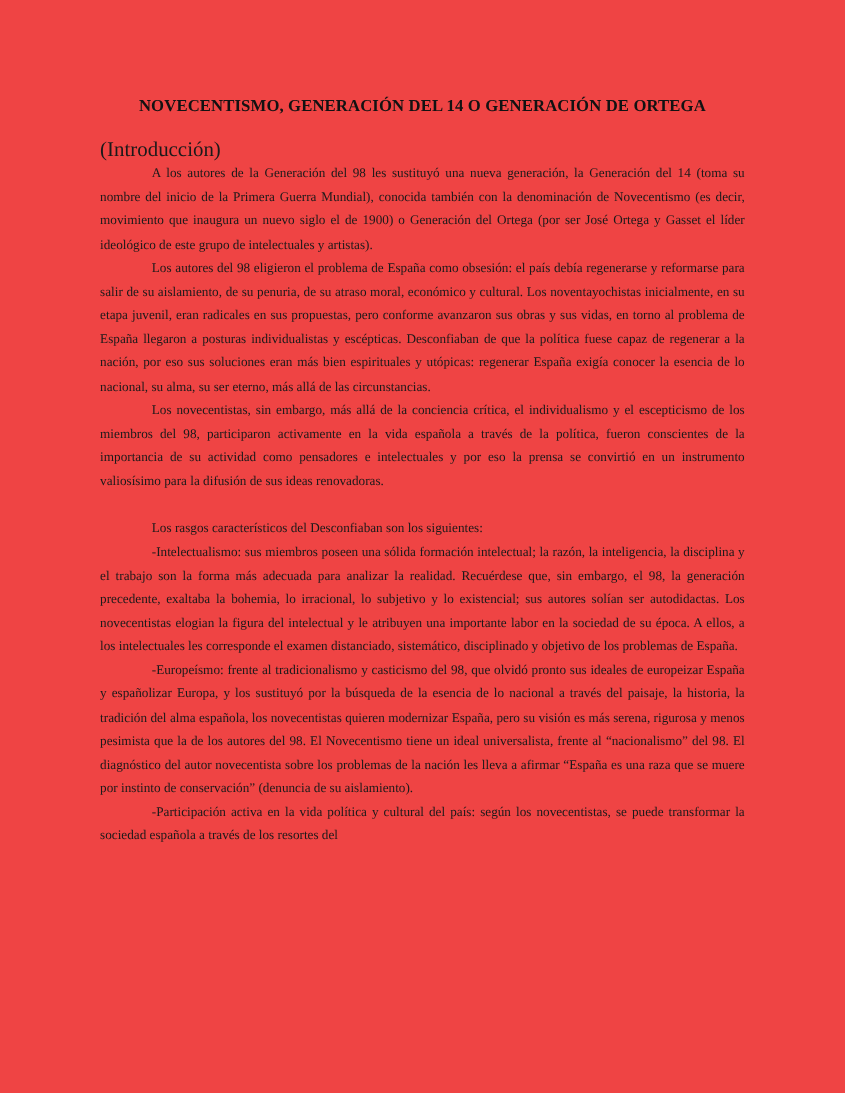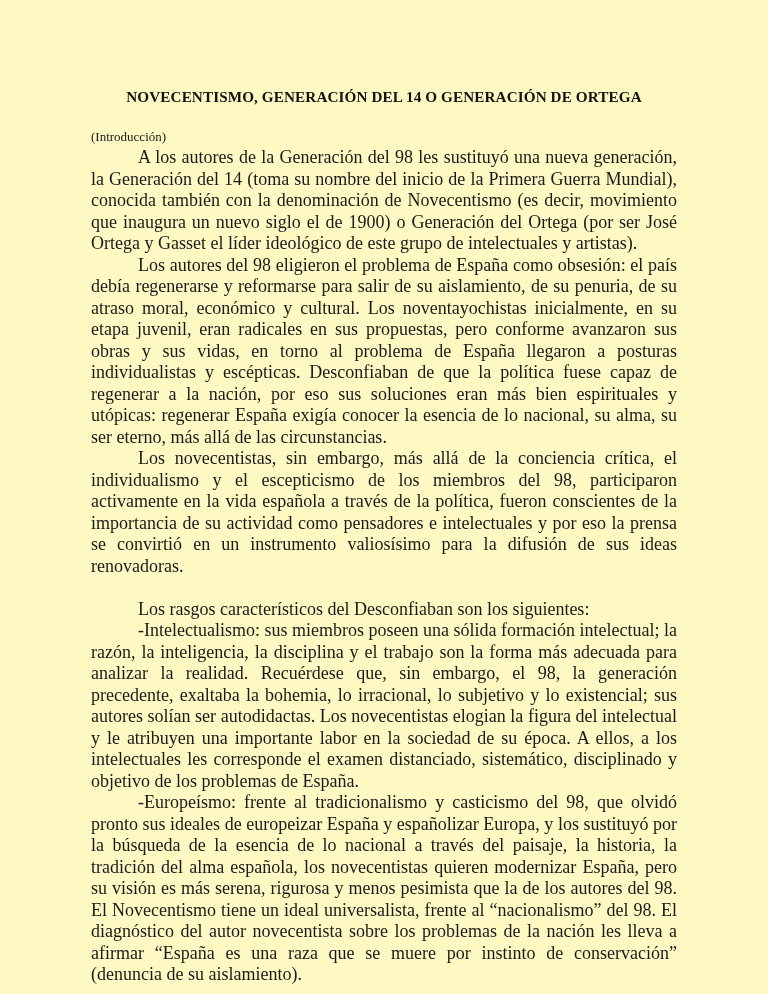--- a/index.html
+++ b/index.html
@@ -12,41 +12,41 @@
     width: 768px;
     height: 994px;
     overflow: hidden;
     font-family: "Liberation Serif", "DejaVu Serif", serif;
     color: #1a1a1a;
   }
   .page {
     position: relative;
     width: 768px;
     height: 994px;
-    background: #fef9c3;
+    background: #ef4444;
     box-sizing: border-box;
     padding: 86px 91px 0 91px;
   }
   .doc-title {
     font-size: 15.2px;
     font-weight: bold;
     text-align: center;
     letter-spacing: 0.1px;
     line-height: 21.5px;
     margin: 0 0 18px 0;
     color: #121212;
   }
   .section-label {
-    font-size: 13px;
+    font-size: 19px;
     line-height: 21.5px;
     margin: 0;
     text-align: left;
   }
   p.body-par {
-    font-size: 18px;
+    font-size: 12px;
     line-height: 21.5px;
     margin: 0;
     text-align: justify;
     text-indent: 47px;
     hyphens: none;
     -webkit-hyphens: none;
   }
   p.body-par.last-of-block {
     margin-bottom: 0;
   }
@@ -80,16 +80,17 @@
 
   <div class="text-block">
 
 
     <p class="body-par">Los rasgos característicos del Desconfiaban son los siguientes:</p>
 
     <p class="body-par">-Intelectualismo: sus miembros poseen una sólida formación intelectual; la razón, la inteligencia, la disciplina y el trabajo son la forma más adecuada para analizar la realidad. Recuérdese que, sin embargo, el 98, la generación precedente, exaltaba la bohemia, lo irracional, lo subjetivo y lo existencial; sus autores solían ser autodidactas. Los novecentistas elogian la figura del intelectual y le atribuyen una importante labor en la sociedad de su época. A ellos, a los intelectuales les corresponde el examen distanciado, sistemático, disciplinado y objetivo de los problemas de España.</p>
 
     <p class="body-par">-Europeísmo: frente al tradicionalismo y casticismo del 98, que olvidó pronto sus ideales de europeizar España y españolizar Europa, y los sustituyó por la búsqueda de la esencia de lo nacional a través del paisaje, la historia, la tradición del alma española, los novecentistas quieren modernizar España, pero su visión es más serena, rigurosa y menos pesimista que la de los autores del 98. El Novecentismo tiene un ideal universalista, frente al “nacionalismo” del 98. El diagnóstico del autor novecentista sobre los problemas de la nación les lleva a afirmar “España es una raza que se muere por instinto de conservación” (denuncia de su aislamiento).</p>
 
+    <p class="body-par last-of-block">-Participación activa en la vida política y cultural del país: según los novecentistas, se puede transformar la sociedad española a través de los resortes del</p>
 
   </div>
 
 </div>
 
 </body></html>

